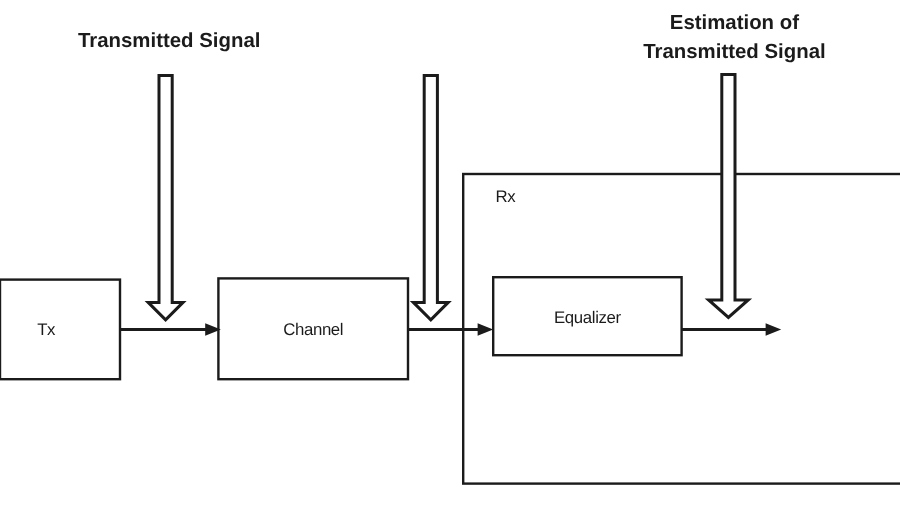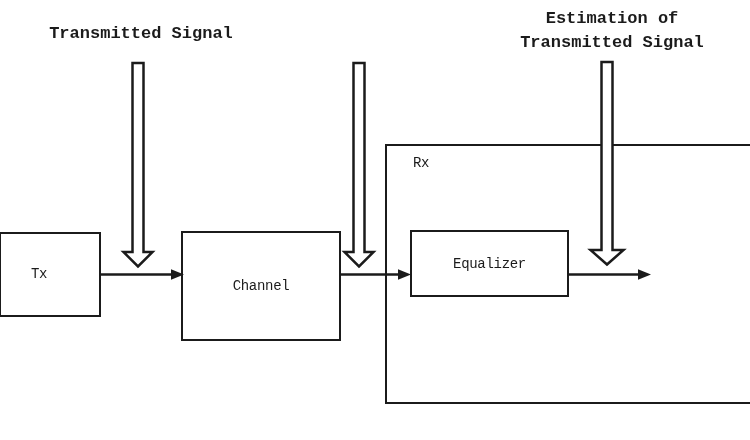--- a/index.html
+++ b/index.html
@@ -6,41 +6,41 @@
     margin: 0;
     padding: 0;
     background: #ffffff;
   }
   #canvas {
     position: relative;
     width: 750px;
     height: 440px;
     background: var(--bg, #ffffff);
     overflow: hidden;
-    font-family: Liberation Mono, monospace;
+    font-family: Liberation Sans, sans-serif;
     color: var(--ink, #1b1b1b);
   }
   .box {
     position: absolute;
     box-sizing: border-box;
     border: 2.5px solid var(--ink, #1b1b1b);
     background: #ffffff;
     display: flex;
     align-items: center;
     justify-content: center;
     z-index: 1;
   }
   .box-label {
     font-size: 14px;
     letter-spacing: -0.3px;
     white-space: nowrap;
   }
   #tx-box { left: -1px; top: 231.5px; width: 102px; height: 85px; justify-content: flex-start; padding-left: 16px; }
   #tx-box .box-label { padding-left: 14px; }
-  #channel-box   { left: 181px; top: 231px; width: 160px; height: 110px; }
+  #channel-box   { left: 181px; top: 231px; width: 160px; height: 86px; }
   #equalizer-box { left: 410px; top: 230px; width: 159px; height: 67px; }
   #rx-box { left: 385px; top: 144px; width: 380px; height: 260px; background: transparent; z-index: 0; }
   #rx-box .box-label {
     position: absolute;
     left: 26px;
     top: 9px;
   }
   .signal-label {
     position: absolute;
     width: 220px;

